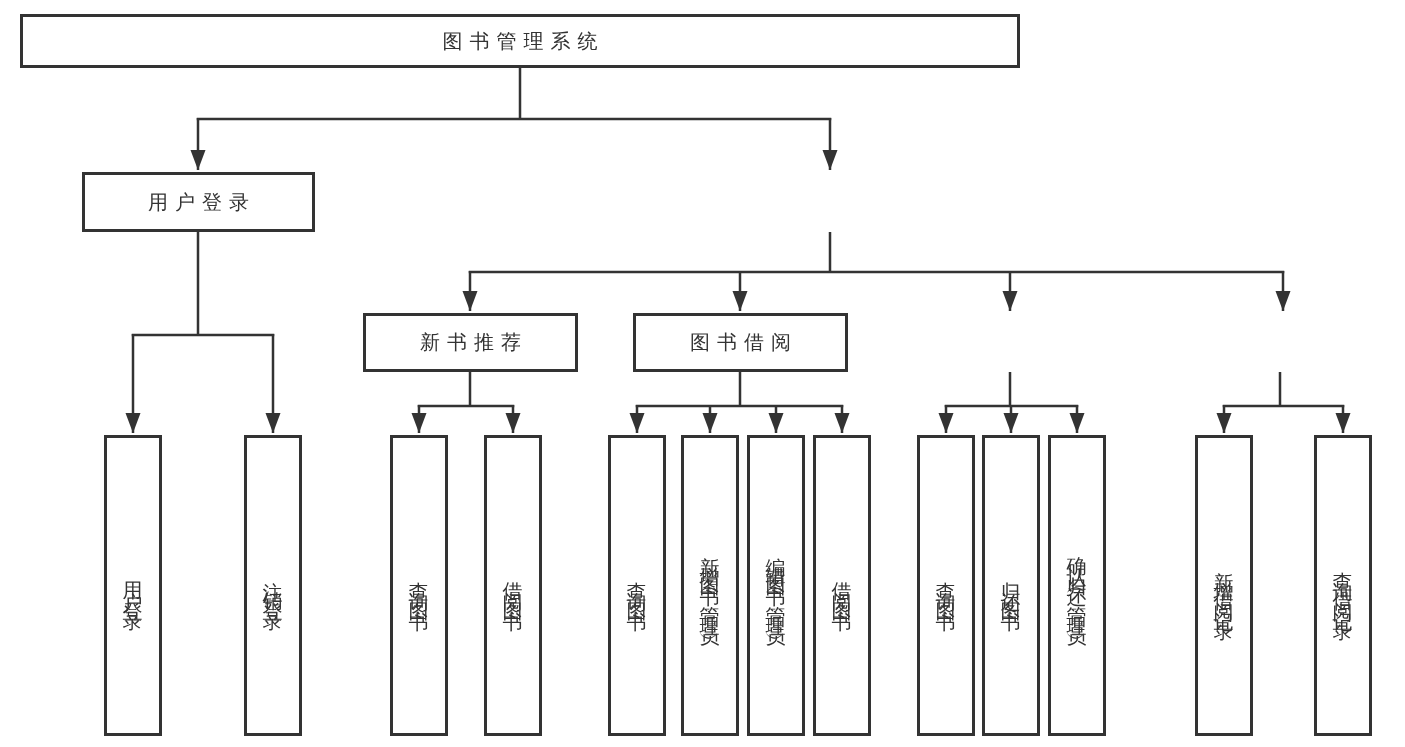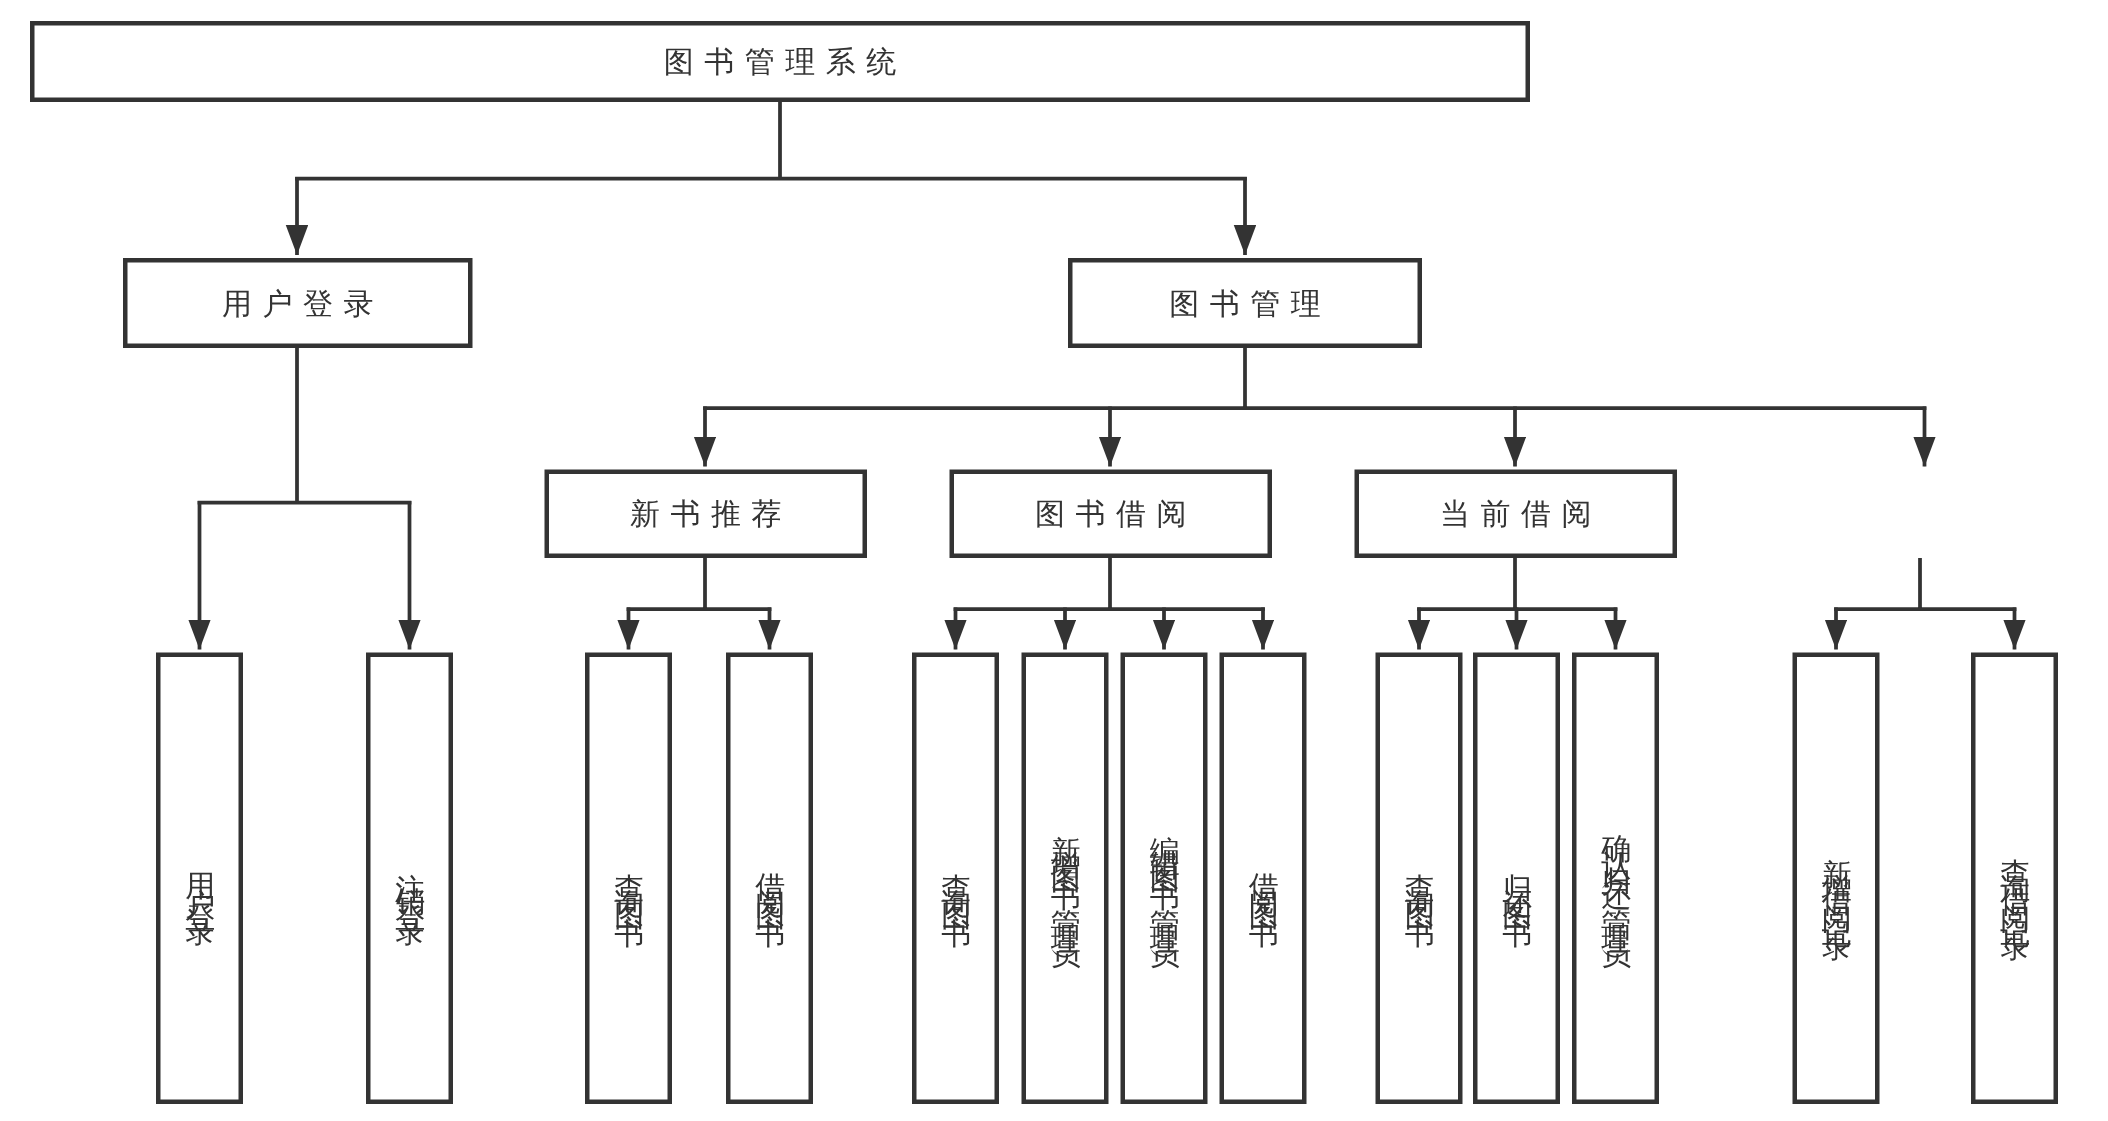--- a/index.html
+++ b/index.html
@@ -132,32 +132,26 @@
     </g>
   </svg>
 
   <div class="box" id="n-root">
     <span class="h-label">图书管理系统</span>
   </div>
 
   <div class="box" id="n-login">
     <span class="h-label">用户登录</span>
   </div>
-  <div class="box" id="n-mgmt">
-    <span class="h-label">图书管理</span>
-  </div>
 
   <div class="box" id="n-bor">
     <span class="h-label">图书借阅</span>
   </div>
   <div class="box" id="n-rec">
     <span class="h-label">新书推荐</span>
-  </div>
-  <div class="box" id="n-cur">
-    <span class="h-label">当前借阅</span>
   </div>
 
   <div class="box leaf" id="lf-login-1">
     <span class="v-label">用户登录</span>
   </div>
   <div class="box leaf" id="lf-login-2">
     <span class="v-label">注销登录</span>
   </div>
 
   <div class="box leaf" id="lf-rec-1">

